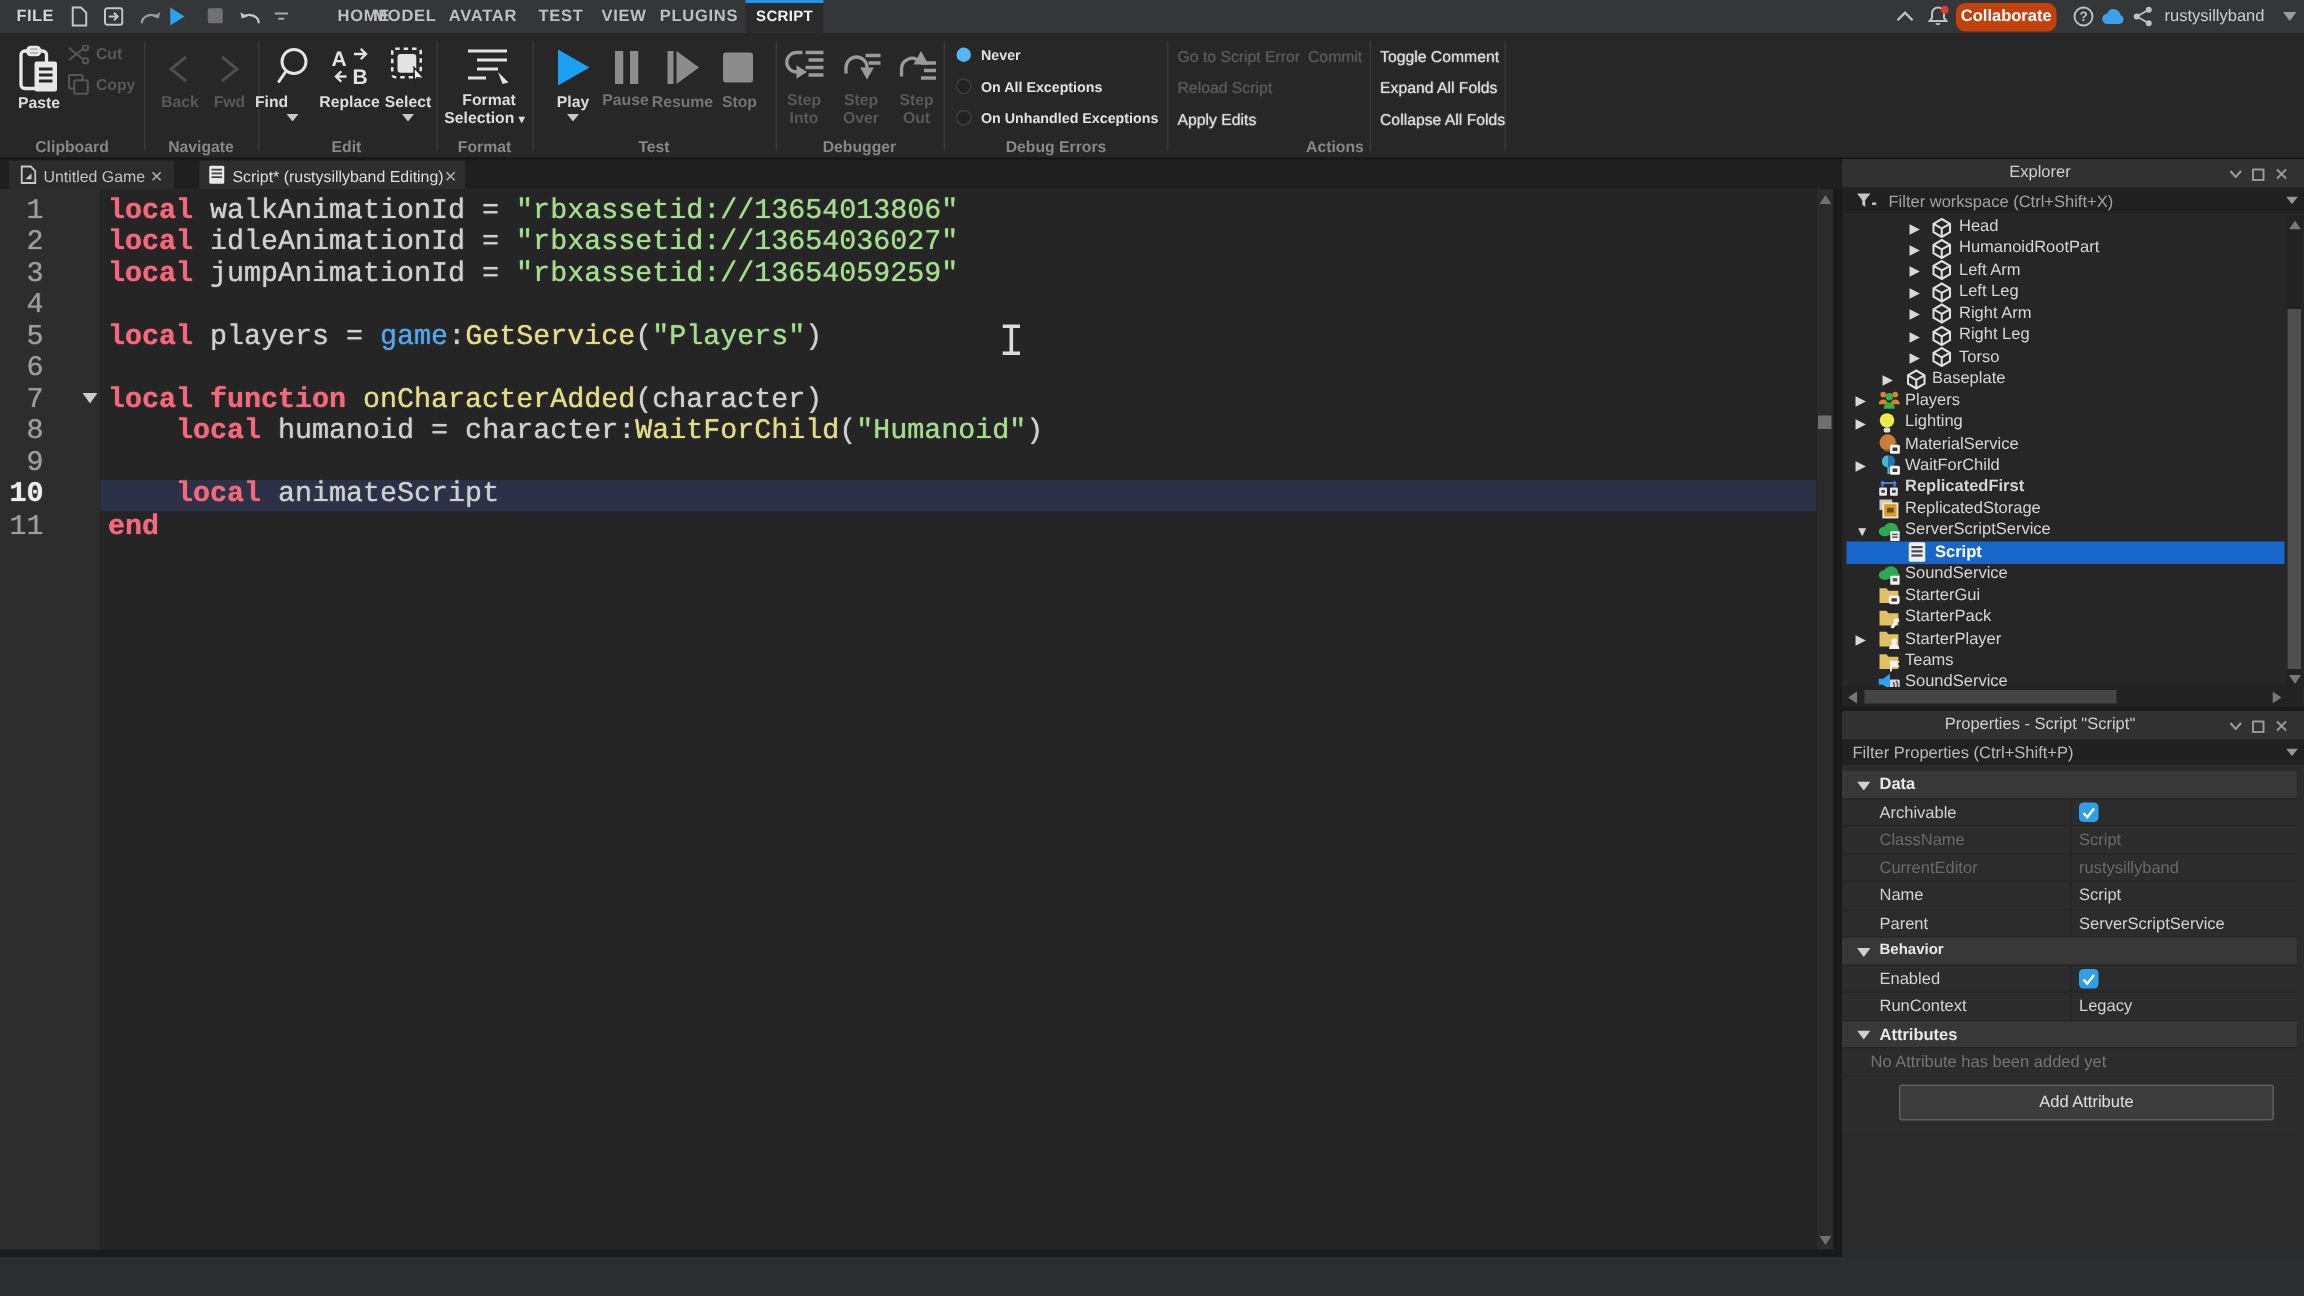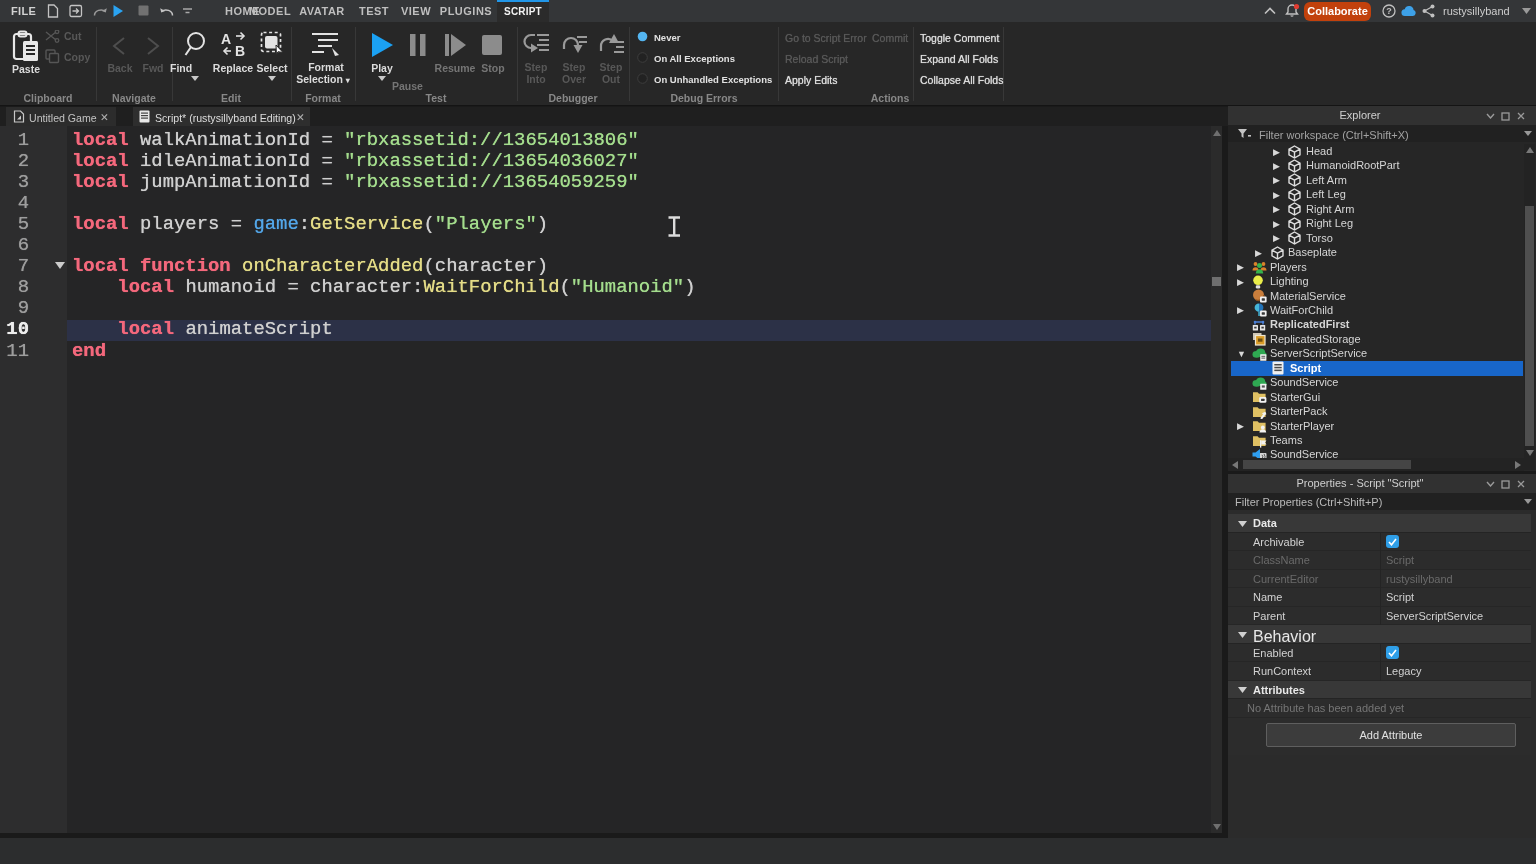--- a/index.html
+++ b/index.html
@@ -155,21 +155,21 @@
     <path d="M2 2l21 12L2 26z" fill="#1ba1f3"></path>
   </svg>
 <div class="a lbl" style="left:357px;top:62px;width:50px;text-align:center">Play</div>
 <svg class="a" style="left:378px;top:76px" width="8" height="5">
     <path d="M0 0h8L4 5z" fill="#c8c8c8"></path>
   </svg>
 <svg class="a" style="left:408px;top:33px" width="20" height="24">
     <rect x="2" y="1" width="5.5" height="22" fill="#8c8c8c"></rect>
     <rect x="12" y="1" width="5.5" height="22" fill="#8c8c8c"></rect>
   </svg>
-<div class="a lbl dis2" style="left:392px;top:80px;width:50px;text-align:left">Pause</div>
+<div class="a lbl dis2" style="left:392px;top:61px;width:50px;text-align:center">Pause</div>
 <svg class="a" style="left:444px;top:33px" width="22" height="24">
     <rect x="1" y="1" width="4" height="22" fill="#8c8c8c"></rect>
     <path d="M7 1l15 11L7 23z" fill="#8c8c8c"></path>
   </svg>
 <div class="a lbl dis2" style="left:430px;top:62px;width:50px;text-align:center">Resume</div>
 <svg class="a" style="left:481px;top:34px" width="22" height="22">
     <rect x="1" y="1" width="20" height="20" rx="2" fill="#8c8c8c"></rect>
   </svg>
 <div class="a lbl dis2" style="left:468px;top:62px;width:50px;text-align:center">Stop</div>
 <svg class="a" style="left:523px;top:33px" width="26" height="24">
@@ -490,21 +490,21 @@
 <div class="a" style="left:1253px;top:591.0px;font-size:11px;color:#d2d2d2">Name</div>
 <div class="a" style="left:1386px;top:591.0px;font-size:11px;color:#d2d2d2">Script</div>
 <div class="a" style="left:1228px;top:606.5px;width:303px;height:18.5px;background:#2c2c2c;border-bottom:1px solid #262626"></div>
 <div class="a" style="left:1380px;top:606.5px;width:1px;height:18.5px;background:#242424"></div>
 <div class="a" style="left:1253px;top:609.5px;font-size:11px;color:#d2d2d2">Parent</div>
 <div class="a" style="left:1386px;top:609.5px;font-size:11px;color:#d2d2d2">ServerScriptService</div>
 <div class="a" style="left:1228px;top:625.0px;width:303px;height:18.5px;background:#383838;border-bottom:1px solid #242424"></div>
 <svg class="a" style="left:1238px;top:631.5px" width="9" height="6">
     <path d="M0 0h9L4.5 6z" fill="#d0d0d0"></path>
   </svg>
-<div class="a" style="left:1253px;top:628.0px;font-size:16px;font-weight:normal;color:#e8e8e8">Behavior</div>
+<div class="a" style="left:1253px;top:628.0px;font-size:10px;font-weight:bold;color:#e8e8e8">Behavior</div>
 <div class="a" style="left:1228px;top:643.5px;width:303px;height:18.5px;background:#2c2c2c;border-bottom:1px solid #262626"></div>
 <div class="a" style="left:1380px;top:643.5px;width:1px;height:18.5px;background:#242424"></div>
 <div class="a" style="left:1253px;top:646.5px;font-size:11px;color:#d2d2d2">Enabled</div>
 <div class="a" style="left:1386px;top:646.0px;width:13px;height:13px;background:#2f9fe8;border-radius:3px"></div>
 <svg class="a" style="left:1388px;top:648.5px" width="9" height="8">
     <path d="M1 4l2.5 2.8L8 1" fill="none" stroke="#fff" stroke-width="1.6"></path>
   </svg>
 <div class="a" style="left:1228px;top:662.0px;width:303px;height:18.5px;background:#2c2c2c;border-bottom:1px solid #262626"></div>
 <div class="a" style="left:1380px;top:662.0px;width:1px;height:18.5px;background:#242424"></div>
 <div class="a" style="left:1253px;top:665.0px;font-size:11px;color:#d2d2d2">RunContext</div>

